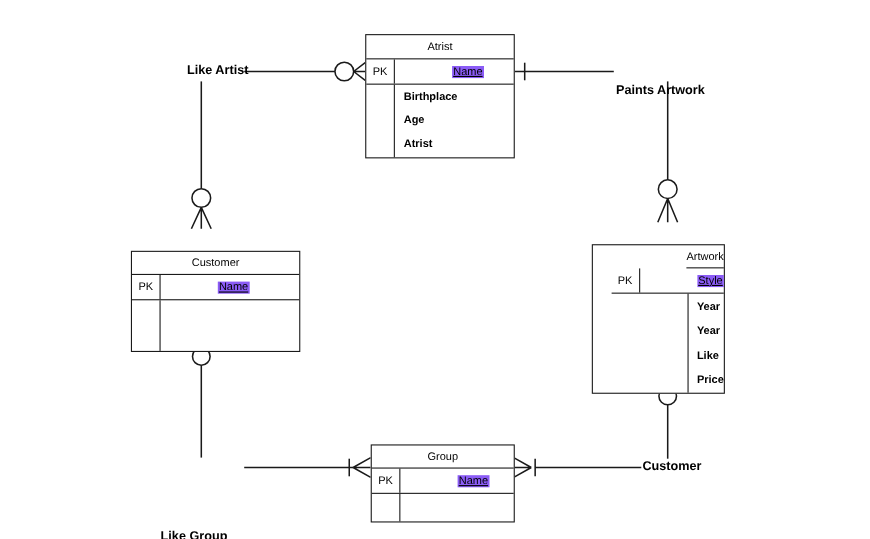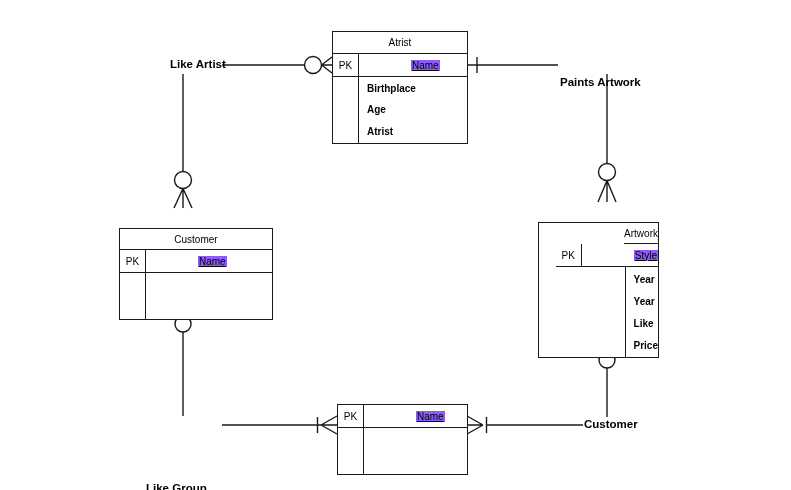--- a/index.html
+++ b/index.html
@@ -173,20 +173,21 @@
       <div class="attr-cell attr-stack">
         <div class="attr">Year</div>
         <div class="attr">Year</div>
         <div class="attr">Like</div>
         <div class="attr">Price</div>
       </div>
     </div>
   </div>
 
   <div class="entity" style="left:337px; top:384px; width:131px; height:71px;">
+    <div class="e-title">Group</div>
     <div class="e-row pk-row">
       <div class="pk-cell">PK</div>
       <div class="attr-cell">
           <span class="pk-attr">Name</span>
         </div>
     </div>
     <div class="e-row body-row">
       <div class="pk-cell"></div>
       <div class="attr-cell attr-stack">
         <div class="attr"></div>

